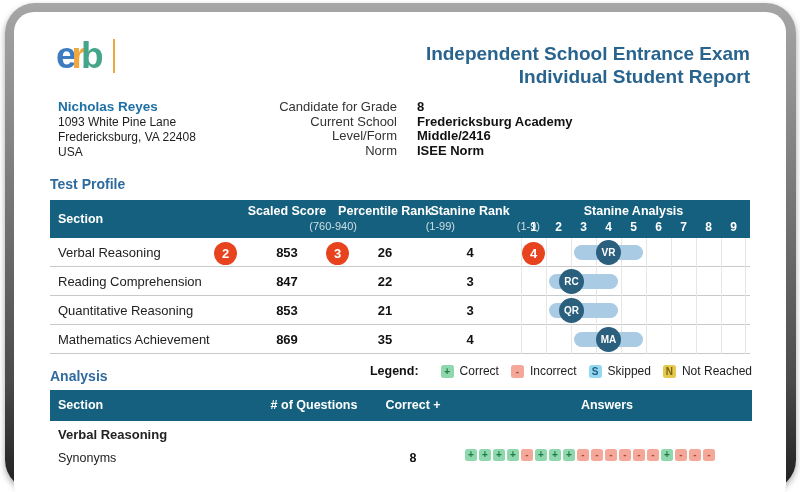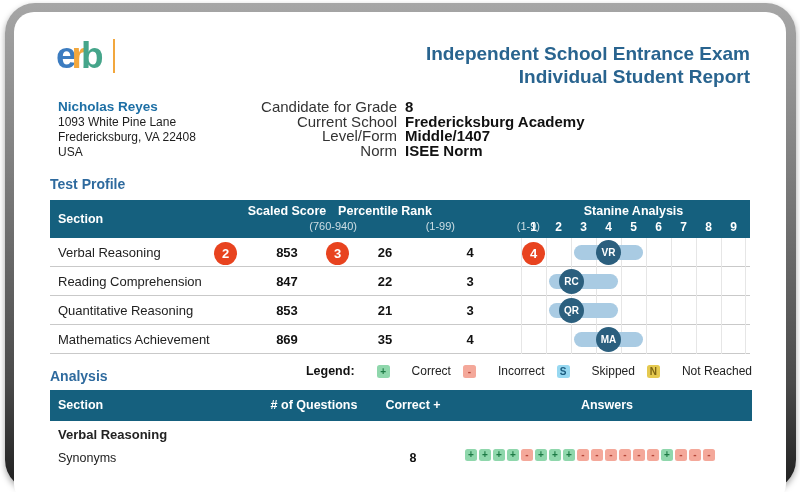--- a/index.html
+++ b/index.html
@@ -22,22 +22,22 @@
   .logo-divider { width:2px; height:34px; background:#f2a73d; margin:0 12px 0 14px; }
   .logo-isee { color:#24608c; font-weight:700; font-size:28px; letter-spacing:.5px; }
 
   
   .report-title { position:absolute; right:36px; top:30px; text-align:right;
                   color:#29648f; font-weight:700; font-size:19px; line-height:23px; }
 
   
   .student { position:absolute; left:44px; top:87px; font-size:12px; line-height:15px; color:#1d1d1d; }
   .student .name { color:#1d6fa5; font-weight:700; font-size:13.5px; margin-bottom:1px; }
-  .info-block { position:absolute; display:grid; grid-template-columns:auto auto; column-gap:8px;
-                font-size:15px; line-height:14.5px; color:#333; }
+  .info-block { position:absolute; display:grid; grid-template-columns:auto auto; column-gap:20px;
+                font-size:13px; line-height:14.5px; color:#333; }
   .info-block .lbl { text-align:right; }
   .info-block .val { font-weight:700; color:#111; }
   .info-candidate { left:240px; top:88px; grid-template-columns:143px auto; }
   .info-exam      { left:500px; top:88px; grid-template-columns:114px auto; }
 
   
   .sec-heading { position:absolute; color:#2e6a9e; font-weight:700; font-size:14px; }
   .h-testprofile { left:36px; top:164px; }
   .h-analysis    { left:36px; top:356px; }
 
@@ -73,21 +73,21 @@
 
   .anno { position:absolute; width:23px; height:23px; border-radius:50%; background:#e8431f;
           color:#fff; font-weight:700; font-size:13px; line-height:23px; text-align:center; z-index:5; }
   .anno-2 { left:164px; top:42px; } .anno-3 { left:276px; top:42px; } .anno-4 { left:472px; top:42px; }
 
   
   .legend { position:absolute; right:34px; top:352px; display:flex; align-items:center; }
   .legend .lg-label { font-weight:700; font-size:12.5px; color:#111; margin-right:10px; }
   .lg-item { display:flex; align-items:center; margin-left:12px; }
   .lg-item:first-of-type { margin-left:0; }
-  .lg-item .txt { font-size:12px; color:#222; margin-left:22px; }
+  .lg-item .txt { font-size:12px; color:#222; margin-left:6px; }
 
   
   .ans { display:inline-block; width:12px; height:12px; border-radius:2.5px;
          font-size:10px; font-weight:700; line-height:12px; text-align:center; }
   .lgq { width:13px; height:13px; line-height:13px; }
   .ans[data-v="+"] { background:#8fd7ac; color:#1d7a45; }
   .ans[data-v="-"] { background:#f4a89a; color:#b5483a; }
   .ans[data-v="S"] { background:#97d8f1; color:#1c5d80; }
   .ans[data-v="N"] { background:#e5c94f; color:#7c6414; }
 
@@ -130,35 +130,36 @@
     <div>Fredericksburg, VA 22408</div>
     <div>USA</div>
   </div>
 
   <div class="info-block info-candidate">
     <span class="lbl">Candidate for Grade</span>
       <span class="val">8</span>
     <span class="lbl">Current School</span>
       <span class="val">Fredericksburg Academy</span>
     <span class="lbl">Level/Form</span>
-      <span class="val">Middle/1407</span>
+      <span class="val">Middle/2416</span>
     <span class="lbl">Norm</span>
       <span class="val">ISEE Norm</span>
   </div>
 
 
   <div class="sec-heading h-testprofile">Test Profile</div>
 
   <div class="tp-table">
     <div class="tp-head">
       <span class="c-section">Section</span>
       <span class="th-main th-scaled">Scaled Score</span>
       <span class="th-sub th-scaled">(760-940)</span>
       <span class="th-main th-pct">Percentile Rank</span>
       <span class="th-sub th-pct">(1-99)</span>
+      <span class="th-main th-sta">Stanine Rank</span>
       <span class="th-sub th-sta">(1-9)</span>
       <span class="th-main th-analysis">Stanine Analysis</span>
       <span class="th-num" style="left:471px">1</span>
       <span class="th-num" style="left:496px">2</span>
       <span class="th-num" style="left:521px">3</span>
       <span class="th-num" style="left:546px">4</span>
       <span class="th-num" style="left:571px">5</span>
       <span class="th-num" style="left:596px">6</span>
       <span class="th-num" style="left:621px">7</span>
       <span class="th-num" style="left:646px">8</span>

